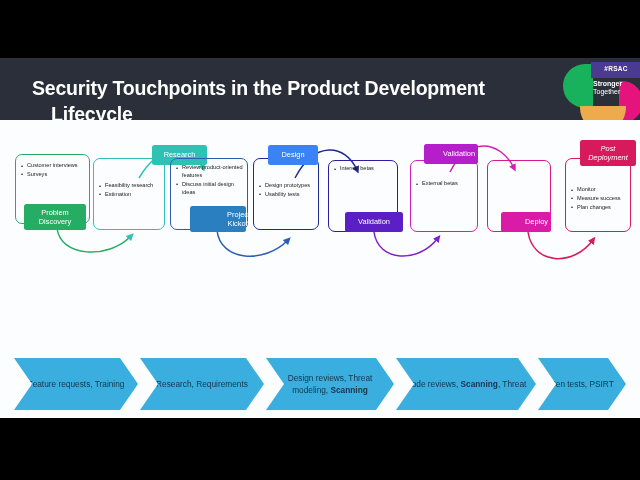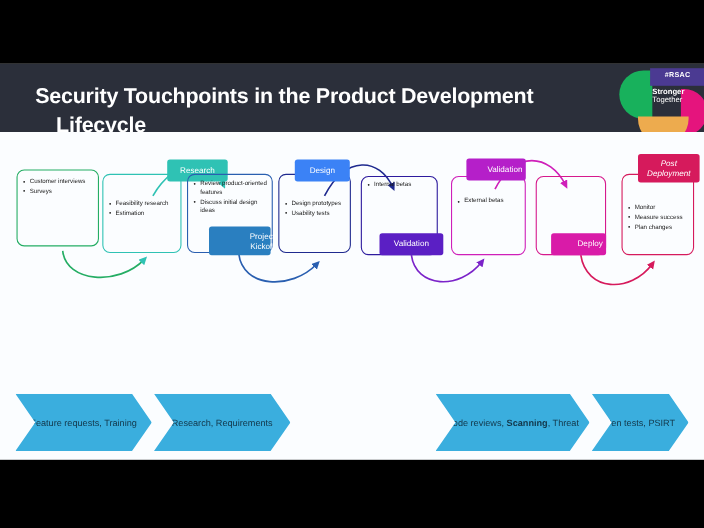--- a/index.html
+++ b/index.html
@@ -178,20 +178,23 @@
         <path d="M450,52 C468,16 500,20 514,48" fill="none" stroke="#cf1fb9" stroke-width="1.5" marker-end="url(#ah-m)"></path>
 
         <path d="M528,112 C533,145 573,147 593,120" fill="none" stroke="#d61a5c" stroke-width="1.5" marker-end="url(#ah-k)"></path>
       </svg>
 
       <div class="stage-box" style="left:15px; top:34px; width:75px; height:70px; border-color:#25ad64;"></div>
       <div class="bullets" style="left:21px; top:42px; width:67px;">
         <div>Customer interviews</div>
         <div>Surveys</div>
       </div>
+      <div class="stage-label" style="left:24px; top:84px; width:62px; height:26px; background:#25ad64;">
+        <span>Problem Discovery</span>
+      </div>
 
       <div class="stage-box" style="left:93px; top:38px; width:72px; height:72px; border-color:#2fc2b4;"></div>
       <div class="bullets" style="left:99px; top:62px; width:64px;">
         <div>Feasibility research</div>
         <div>Estimation</div>
       </div>
       <div class="stage-label" style="left:108px; top:25px; width:55px; height:20px; background:#2fc2b4;margin-left:44px;">
         <span>Research</span>
       </div>
 
@@ -245,20 +248,23 @@
       </div>
     </div>
 
     <div id="banner">
       <div class="chev" style="left:0px; width:124px; clip-path: polygon(0 0, 106px 0, 124px 50%, 106px 100%, 0 100%, 18px 50%);">
         <span class="txt">Feature requests, Training</span>
       </div>
       <div class="chev" style="left:126px; width:124px; clip-path: polygon(0 0, 106px 0, 124px 50%, 106px 100%, 0 100%, 18px 50%);">
         <span class="txt">Research, Requirements</span>
       </div>
+      <div class="chev" style="left:252px; width:128px; clip-path: polygon(0 0, 110px 0, 128px 50%, 110px 100%, 0 100%, 18px 50%);">
+        <span class="txt"><span>Design reviews, Threat modeling, </span><b>Scanning</b></span>
+      </div>
       <div class="chev" style="left:382px; width:140px; clip-path: polygon(0 0, 122px 0, 140px 50%, 122px 100%, 0 100%, 18px 50%);">
         <span class="txt"><span>Code reviews, </span><b>Scanning</b><span>, Threat</span></span>
       </div>
       <div class="chev" style="left:524px; width:88px; clip-path: polygon(0 0, 70px 0, 88px 50%, 70px 100%, 0 100%, 18px 50%);">
         <span class="txt">Pen tests, PSIRT</span>
       </div>
     </div>
 
   </div>
 </div>

